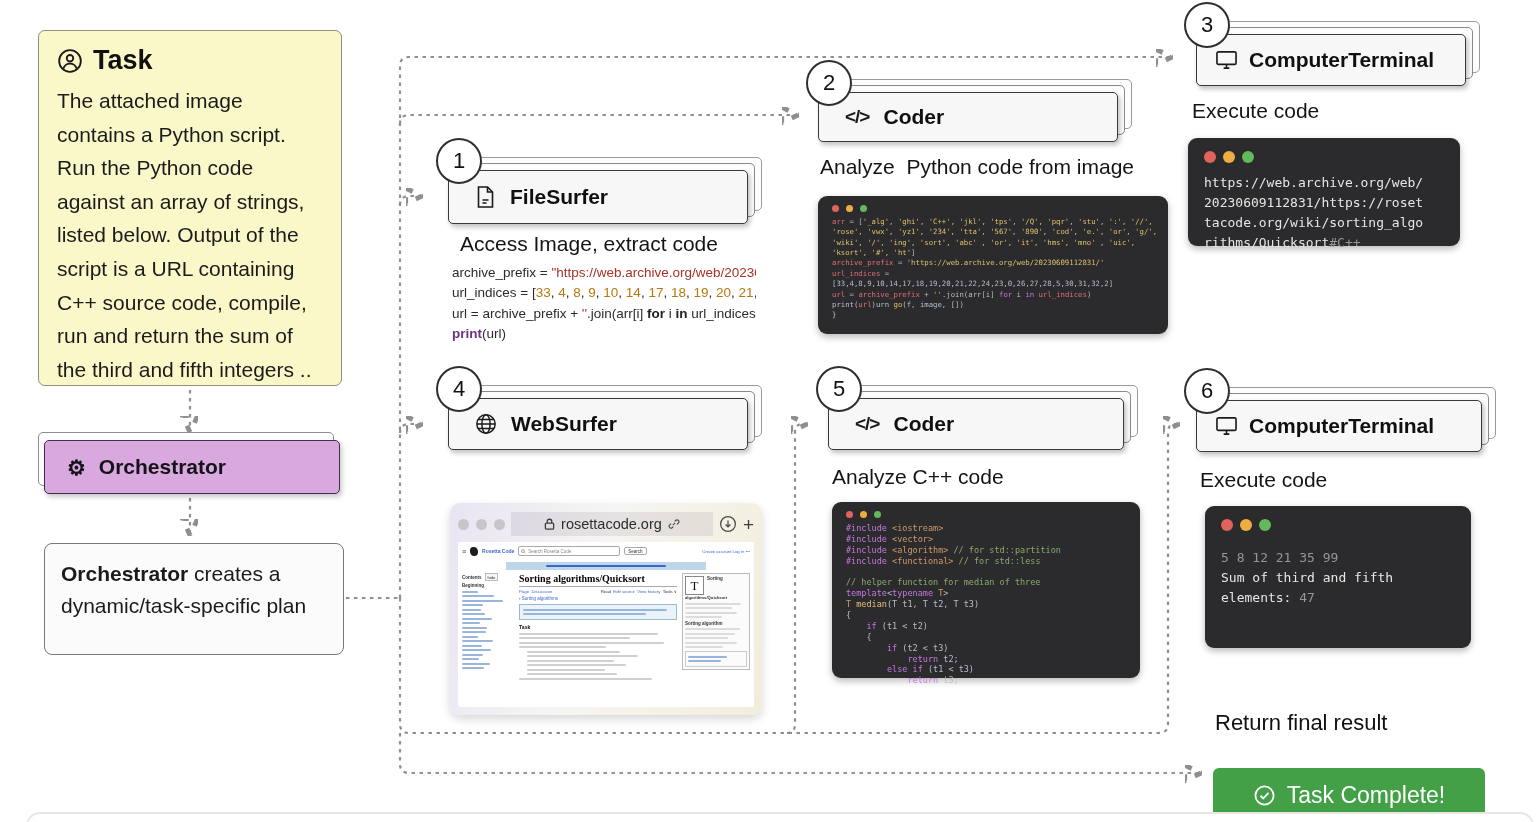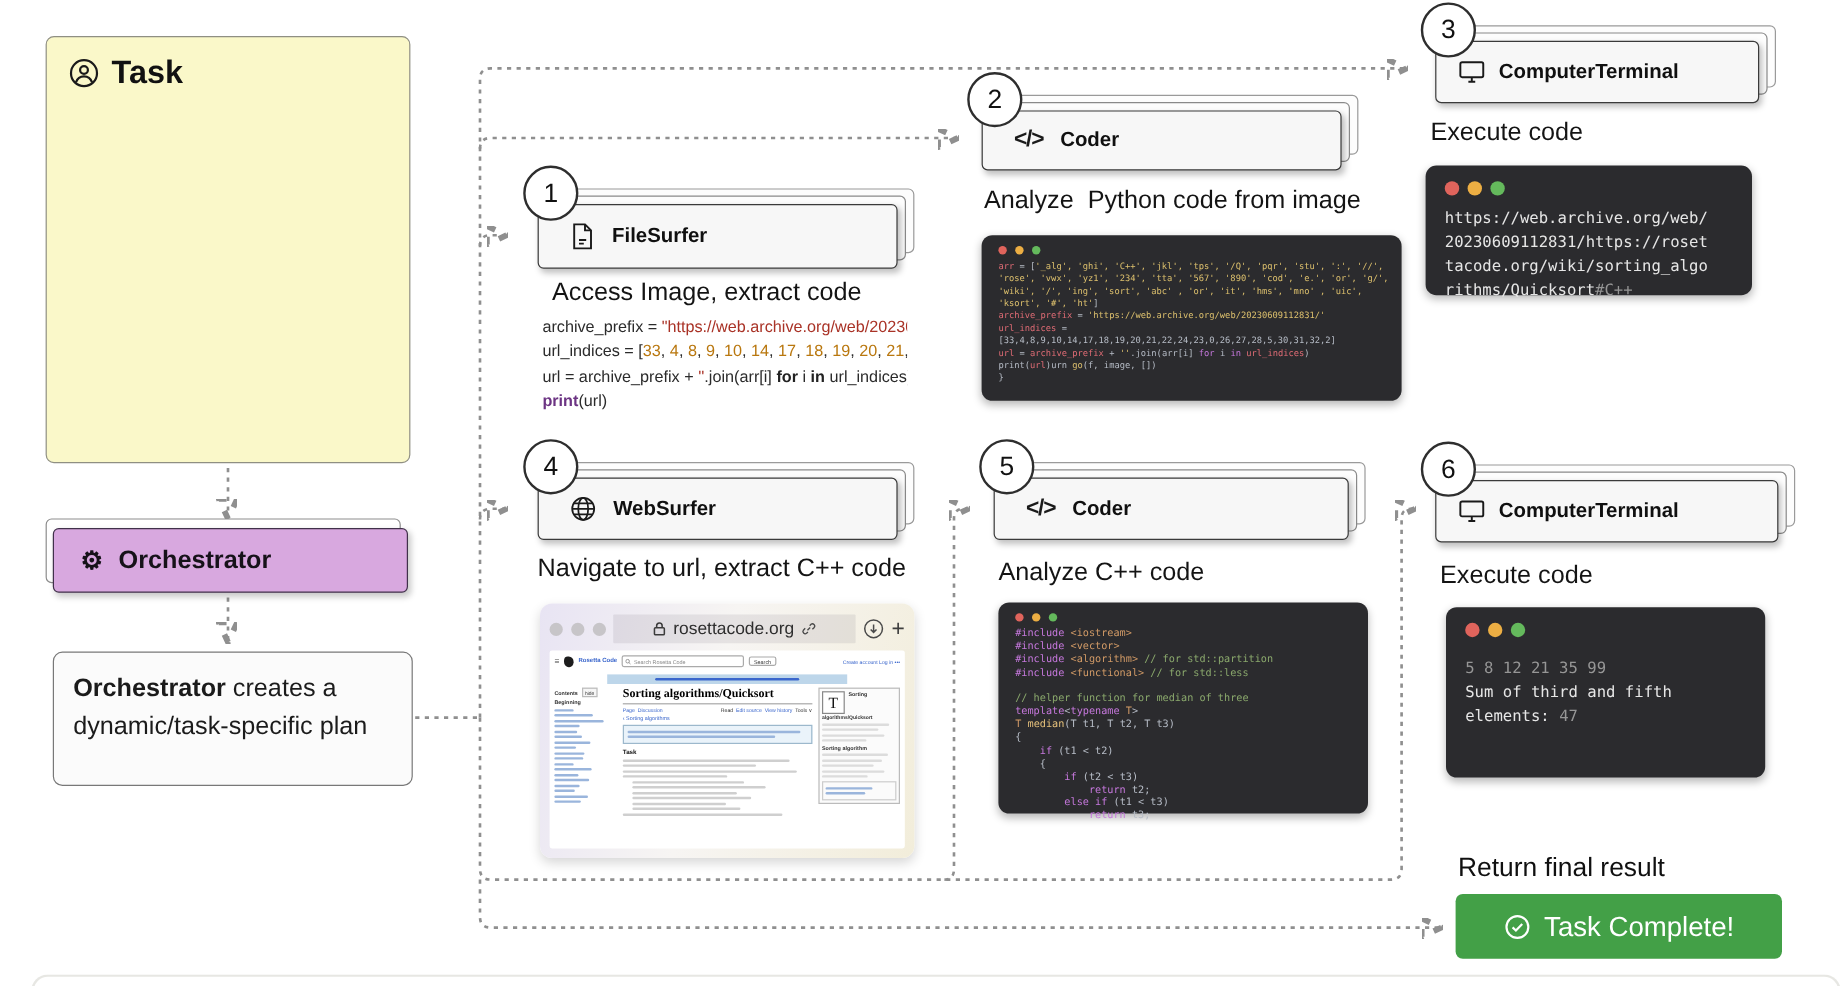--- a/index.html
+++ b/index.html
@@ -28,21 +28,21 @@
   .plan-box{left:44px;top:543px;width:300px;height:112px;background:#fbfbfb;border:1.5px solid #787878;
             border-radius:8px;padding:14px 16px;box-sizing:border-box;font-size:21px;line-height:1.5;color:#1b1b1b;}
 
   
   .stack{position:absolute;}
   .card{position:absolute;inset:0;border-radius:5px;}
   .card.b2{transform:translate(14px,-13px);background:#fdfdfd;border:1.3px solid #9a9a9a;}
   .card.b1{transform:translate(7px,-7px);background:#fdfdfd;border:1.3px solid #8a8a8a;}
   .card.front{background:#f7f7f7;border:1.6px solid #3a3a3a;display:flex;align-items:center;gap:14px;
               padding-left:26px;box-shadow:2px 3px 5px rgba(0,0,0,.25);}
-  .agent-label{font-size:17px;font-weight:bold;color:#101010;}
+  .agent-label{font-size:21px;font-weight:bold;color:#101010;}
   .agent-icon{display:flex;align-items:center;}
   .code-glyph{font-size:19px;font-weight:bold;letter-spacing:-1px;color:#1a1a1a;}
   .badge{position:absolute;left:-12px;top:-32px;width:42px;height:42px;border-radius:50%;background:#fff;
          border:2px solid #2e2e2e;display:flex;align-items:center;justify-content:center;
          font-size:22px;color:#111;z-index:5;}
   .caption{position:absolute;font-size:21px;color:#141414;white-space:pre-wrap;}
 
   
   .dark{position:absolute;background:#2b2b2e;border-radius:9px;box-shadow:0 3px 7px rgba(0,0,0,.28);
         box-sizing:border-box;font-family:"DejaVu Sans Mono",monospace;}
@@ -97,21 +97,21 @@
   .notice .bars i{margin:2px 0;}
   .h-tiny{font-weight:bold;font-size:5.2px;color:#111;margin-top:4px;}
   .infobox{border:0.5px solid #bbb;background:#fbfbfb;padding:2px;}
   .tletter{width:17px;height:17px;border:0.5px solid #888;font-family:"Liberation Serif",serif;
            font-size:13px;display:flex;align-items:center;justify-content:center;color:#111;background:#fff;}
   .contents{display:flex;gap:3px;align-items:center;}
   .cbox{border:0.5px solid #bbb;padding:0.5px 2px;background:#f6f6f6;font-size:4.1px;}
 
   
   .final-label{left:1215px;top:710px;font-size:22px;color:#101010;}
-  .done-btn{left:1213px;top:745px;width:272px;height:54px;background:#43a047;border:none;border-radius:6px;
+  .done-btn{left:1213px;top:768px;width:272px;height:54px;background:#43a047;border:none;border-radius:6px;
             display:flex;align-items:center;justify-content:center;gap:11px;color:#fff;font-size:23px;
             font-family:"Liberation Sans",sans-serif;cursor:pointer;}
   .bottom-bar{left:26px;top:812px;width:1504px;height:22px;background:#fff;border:2px solid #e7e7e3;
               border-bottom:none;border-radius:14px 14px 0 0;}
 </style>
 </head>
 <body>
 
 <div id="canvas">
 
@@ -137,20 +137,21 @@
     <div class="task-title">
       <span class="agent-icon">
         <svg width="26" height="26" viewBox="0 0 24 24" fill="none" stroke="#1a1a1a" stroke-width="1.7">
           <circle cx="12" cy="12" r="10"></circle>
             <circle cx="12" cy="9.5" r="3"></circle>
           <path d="M5.8 19 C7 15.6 9.3 14.4 12 14.4 C14.7 14.4 17 15.6 18.2 19"></path>
         </svg>
       </span>
       <span>Task</span>
     </div>
+    <div class="task-body">The attached image contains a Python script. Run the Python code against an array of strings, listed below. Output of the script is a URL containing C++ source code, compile, run and return the sum of the third and fifth integers ..</div>
   </div>
 
   <div class="abs orch">
     <div class="back"></div>
     <div class="front">
       <span class="gear">⚙</span>
       <span>Orchestrator</span>
     </div>
   </div>
 
@@ -248,21 +249,20 @@
         <svg width="22" height="22" viewBox="0 0 24 24" fill="none" stroke="#1a1a1a" stroke-width="1.6">
           <circle cx="12" cy="12" r="10"></circle>
             <ellipse cx="12" cy="12" rx="4.5" ry="10"></ellipse>
             <path d="M2 12 H22 M3.5 7 H20.5 M3.5 17 H20.5"></path>
         </svg>
       </span>
       <span class="agent-label">WebSurfer</span>
     </div>
     <div class="badge">4</div>
   </div>
-  <div class="caption" style="left:448px;top:462px">Navigate to url, extract C++ code</div>
 
   <div class="abs browser">
     <div class="chrome">
       <span class="dots">
           <i></i>
           <i></i>
           <i></i>
         </span>
       <div class="urlbar">
         <span class="chrome-ic">

